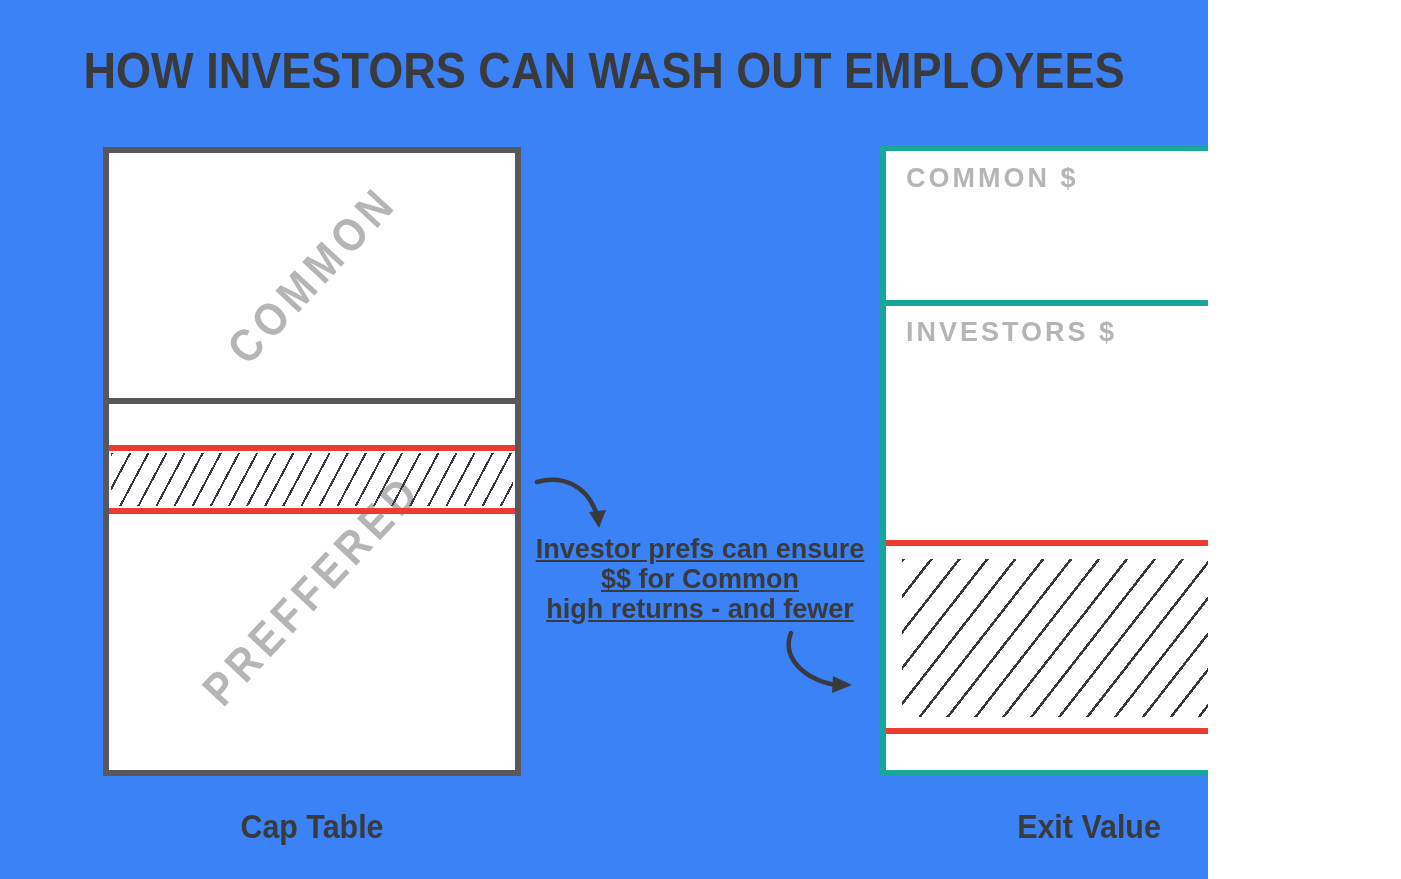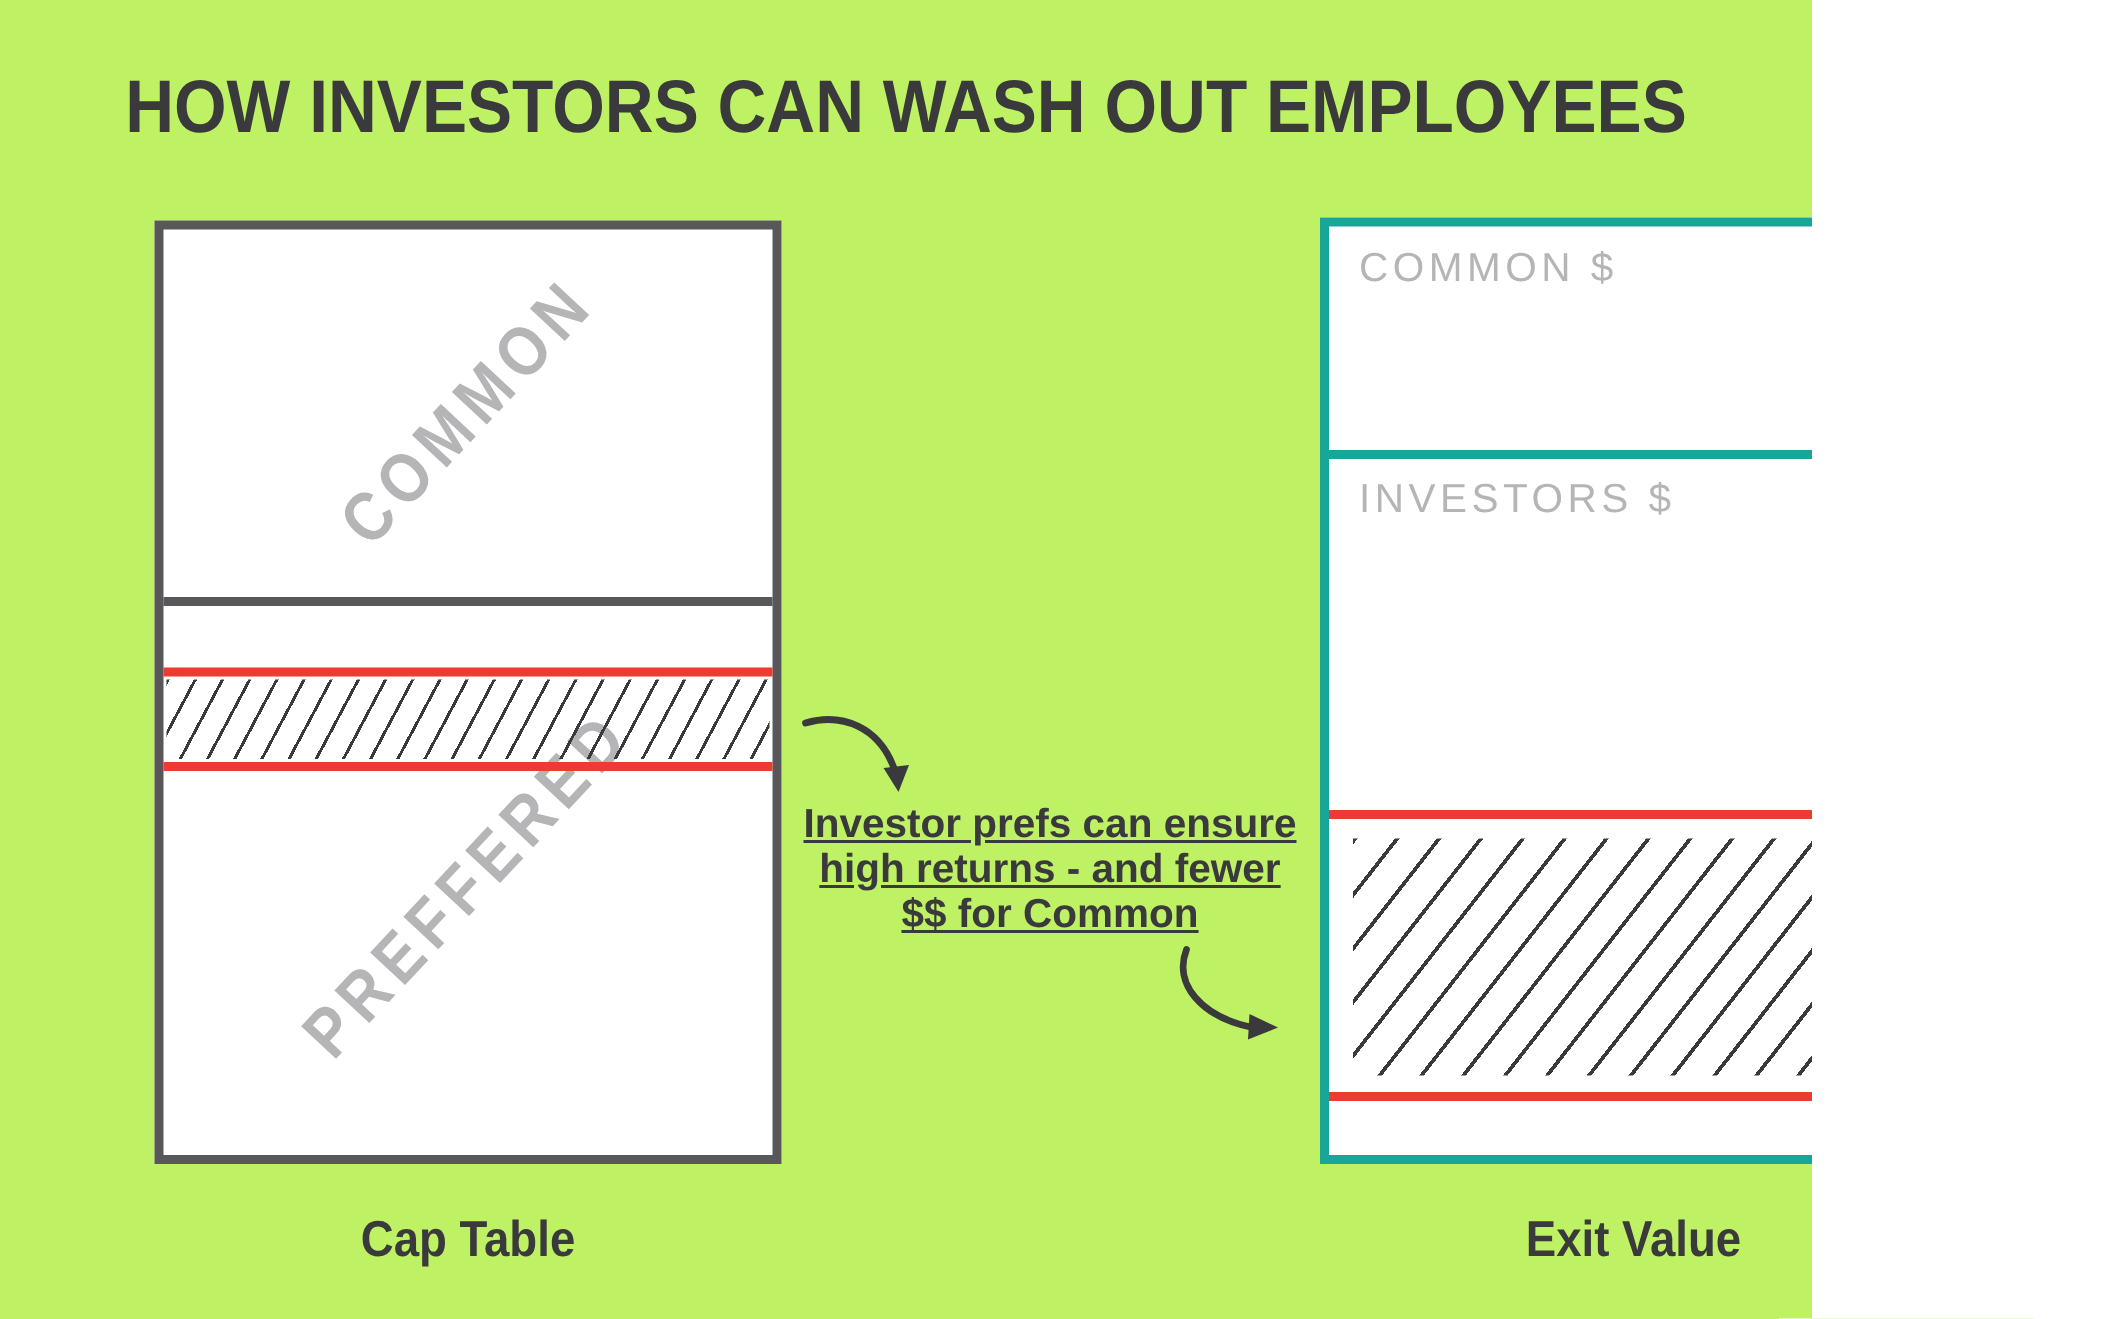--- a/index.html
+++ b/index.html
@@ -5,21 +5,21 @@
   :root{
     --red:#ee3b30;
     --teal:#18a69b;
     --dark:#3a3a3c;
     --box_border:#58585a;
     --label_gray:#b5b5b7;
   }
   *{margin:0;padding:0;box-sizing:border-box;}
   html,body{background:#fff;}
   body{font-family:"Liberation Sans",sans-serif;}
-  .canvas{position:relative;width:1208px;height:879px;background:#bef264;overflow:hidden;}
+  .canvas{position:relative;width:1208px;height:879px;background:#3b82f6;overflow:hidden;}
 
   .title{
     position:absolute;left:0;top:44px;width:100%;
     text-align:center;
     font-size:46px;font-weight:bold;letter-spacing:0px;
     color:var(--dark);
     transform:scale(0.98,1.08);
     white-space:nowrap;
   }
 
@@ -52,21 +52,21 @@
 
   
   .exit-box{
     position:absolute;left:880px;top:145px;width:418px;height:631px;
     border:6px solid var(--teal);background:#fff;
   }
   .exit-divider{position:absolute;left:0;top:149px;width:100%;height:6px;background:var(--teal);}
   .sec-label{
     position:absolute;left:20px;
     color:var(--label_gray);
-    font-weight:normal;font-size:27px;letter-spacing:3px;
+    font-weight:bold;font-size:27px;letter-spacing:3px;
     white-space:nowrap;
   }
   .exit-common-label{top:12px;}
   .exit-pref-label{top:166px;}
   .exit-redline-top{top:389px;}
   .exit-redline-bottom{top:577px;}
   .exit-hatch{
     position:absolute;left:16px;top:408px;width:374px;height:158px;
     background:repeating-linear-gradient(128deg,var(--dark) 0 2.5px,transparent 2.5px 22px);
   }
@@ -111,22 +111,22 @@
     <div class="redline cap-redline-bottom"></div>
   </div>
 
   <svg class="arrow arrow-1" width="80" height="70" viewBox="0 0 80 70">
     <path d="M 6 14 C 30 7, 56 16, 66 47" fill="none" stroke="#3a3a3c" stroke-width="4.5" stroke-linecap="round"></path>
     <polygon points="58,44 75,42 68,60" fill="#3a3a3c"></polygon>
   </svg>
 
   <div class="annotation-text">
     <div>Investor prefs can ensure</div>
+    <div>$$ for Common</div>
     <div>high returns - and fewer</div>
-    <div>$$ for Common</div>
   </div>
 
   <svg class="arrow arrow-2" width="92" height="72" viewBox="0 0 92 72">
     <path d="M 18 7 C 9 30, 28 52, 62 59" fill="none" stroke="#3a3a3c" stroke-width="4.5" stroke-linecap="round"></path>
     <polygon points="60,50 79,59 59,67" fill="#3a3a3c"></polygon>
   </svg>
 
   <div class="exit-box">
     <div class="sec-label exit-common-label">COMMON $</div>
     <div class="exit-divider"></div>

